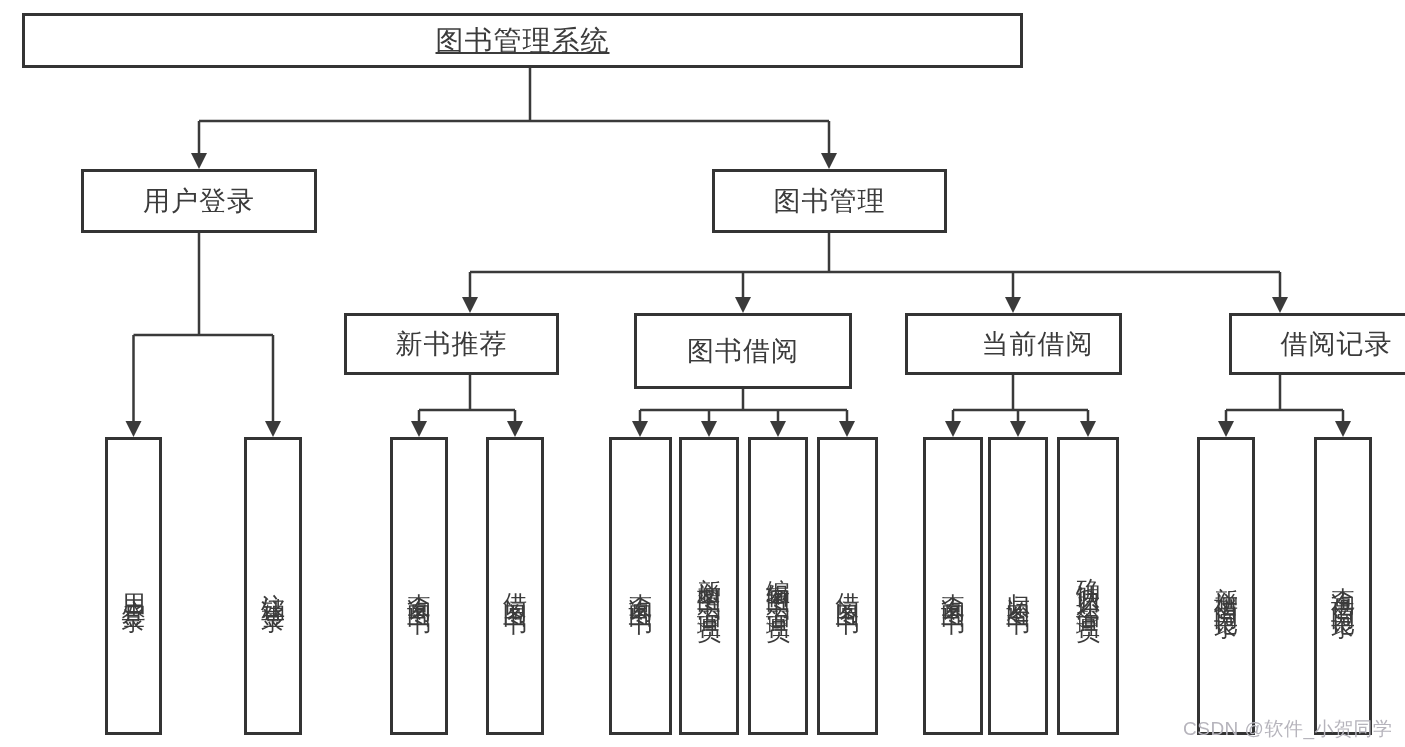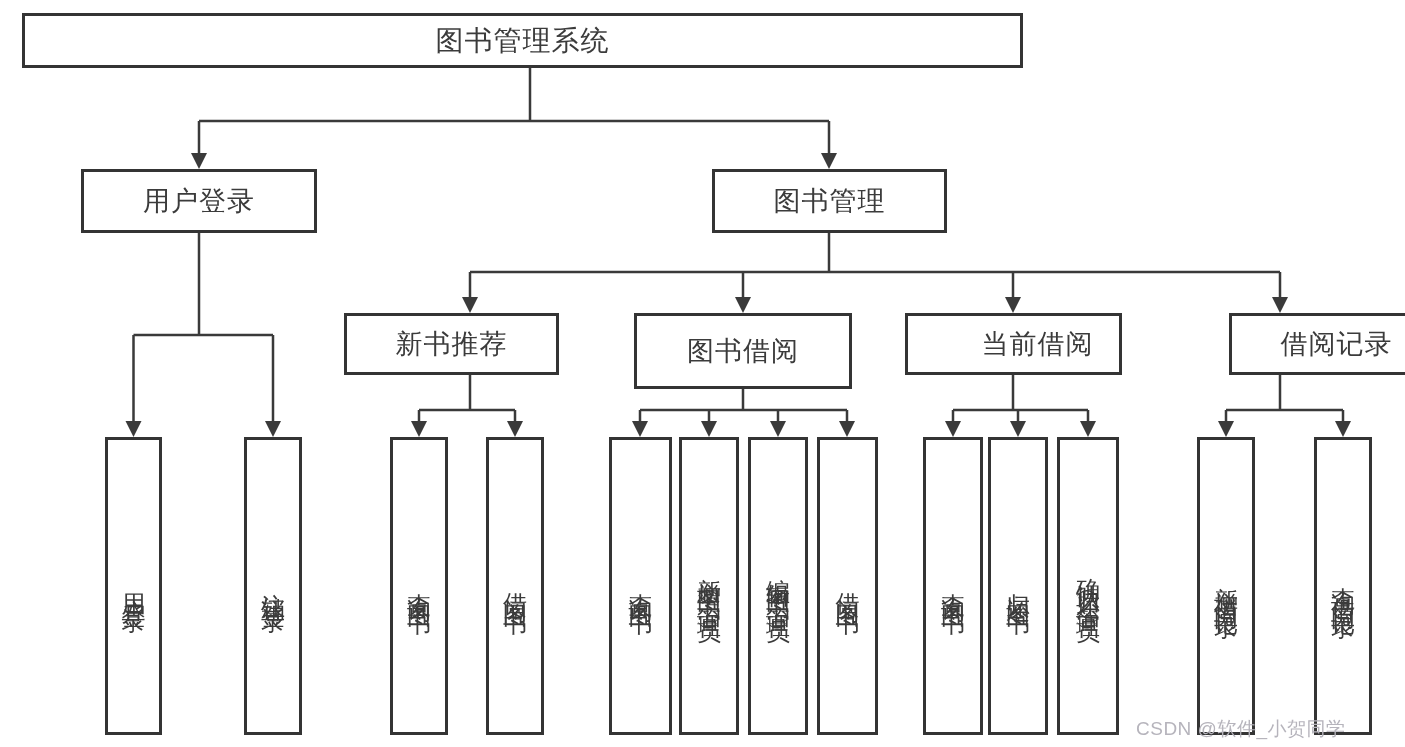--- a/index.html
+++ b/index.html
@@ -43,21 +43,21 @@
   }
   .node.v {
     font-size: 24px;
     writing-mode: vertical-rl;
     text-orientation: mixed;
     letter-spacing: 6px;
     line-height: 1;
   }
   .watermark {
     position: absolute;
-    left: 1136px;
+    left: 1183px;
     top: 716px;
     font-size: 19px;
     color: #b6b4bc;
     white-space: nowrap;
     z-index: 3;
     letter-spacing: 0.5px;
   }
 </style>
 </head>
 <body>
@@ -116,21 +116,21 @@
       <path d="M770 421 L786 421 L778 437 Z"></path>
       <path d="M839 421 L855 421 L847 437 Z"></path>
       <path d="M945 421 L961 421 L953 437 Z"></path>
       <path d="M1010 421 L1026 421 L1018 437 Z"></path>
       <path d="M1080 421 L1096 421 L1088 437 Z"></path>
       <path d="M1218 421 L1234 421 L1226 437 Z"></path>
       <path d="M1335 421 L1351 421 L1343 437 Z"></path>
     </g>
   </svg>
 
-  <div class="node h root" style="left:22px; top:13px; width:1001px; height:55px;">
+  <div class="node h root" style="left:22px; top:13px; width:1001px; height:55px;text-decoration:underline;">
     <span>图书管理系统</span>
   </div>
 
   <div class="node h" style="left:81px; top:169px; width:236px; height:64px;">
     <span>用户登录</span>
   </div>
   <div class="node h" style="left:712px; top:169px; width:235px; height:64px;">
     <span>图书管理</span>
   </div>
 

